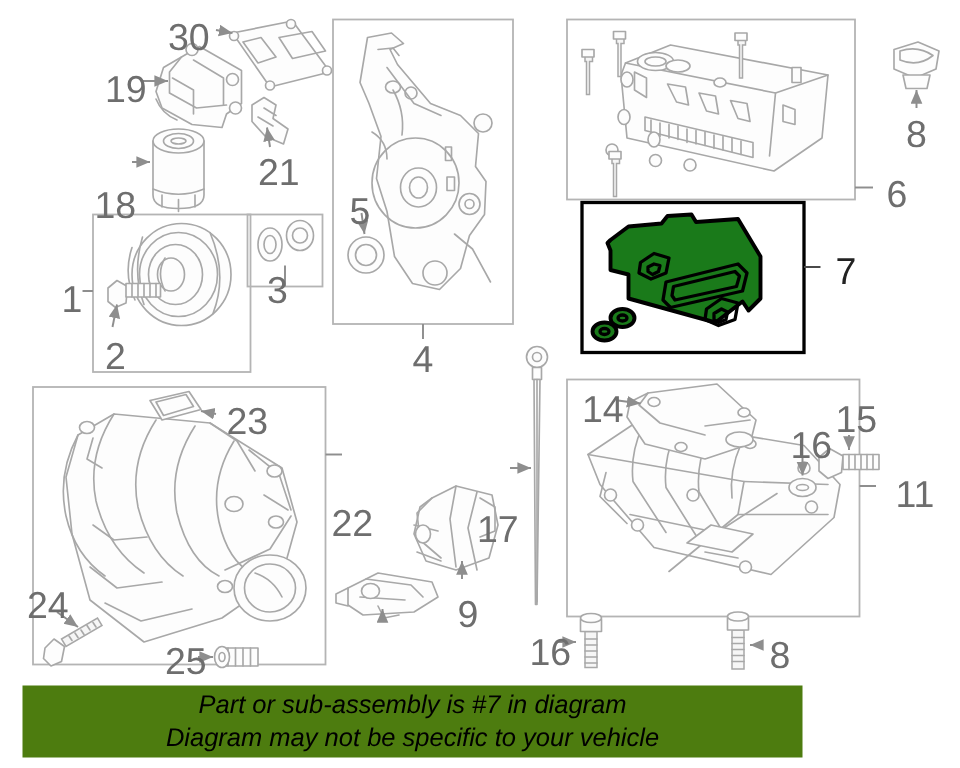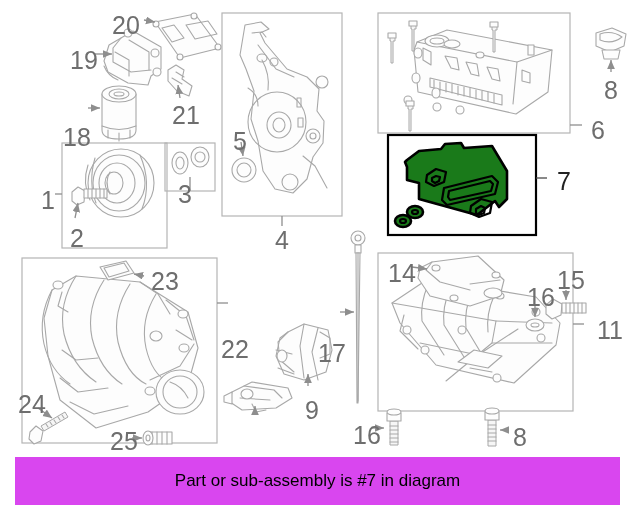--- a/index.html
+++ b/index.html
@@ -21,27 +21,28 @@
     line-height:25px;
     font-family:"Liberation Sans", sans-serif;
     white-space:nowrap;
     user-select:none;
   }
 
   
   #notice-banner{
     position:absolute;
     left:15px; top:457px;
-    width:605px; height:48px;
-    background:#d946ef;
+    width:520px; height:48px;
+    background:#4d7c0f;
     display:flex;
     flex-direction:column;
     align-items:center;
     justify-content:center;
     box-sizing:border-box;
+    font-style:italic;
   }
   #notice-banner .line{
     color:#000000;
     font-size:17px;
     line-height:22px;
     font-family:"Liberation Sans", sans-serif;
     text-align:center;
     white-space:nowrap;
   }
 </style>
@@ -377,24 +378,25 @@
   <div class="num" style="left:246px;top:444px;margin-top:24px;">10</div>
   <div class="num" style="left:597px;top:318px;">11</div>
   <div class="num" style="left:513px;top:425px;">8</div>
   <div class="num" style="left:353px;top:423px;">16</div>
   <div class="num" style="left:388px;top:261px;">14</div>
   <div class="num" style="left:557px;top:268px;">15</div>
   <div class="num" style="left:527px;top:285px;">16</div>
   <div class="num" style="left:318px;top:305px;margin-top:36px;">17</div>
   <div class="num" style="left:63px;top:101px;margin-top:24px;">18</div>
   <div class="num" style="left:70px;top:48px;">19</div>
-  <div class="num" style="left:112px;top:13px;">20</div>
+  <div class="num" style="left:112px;top:13px;">30</div>
   <div class="num" style="left:172px;top:103px;">21</div>
   <div class="num" style="left:221px;top:294px;margin-top:43px;">22</div>
   <div class="num" style="left:151px;top:269px;">23</div>
   <div class="num" style="left:18px;top:392px;">24</div>
   <div class="num" style="left:110px;top:429px;">25</div>
 
   <div id="notice-banner">
     <div class="line">Part or sub-assembly is #7 in diagram</div>
+    <div class="line">Diagram may not be specific to your vehicle</div>
   </div>
 
 </div>
 
 </body></html>

